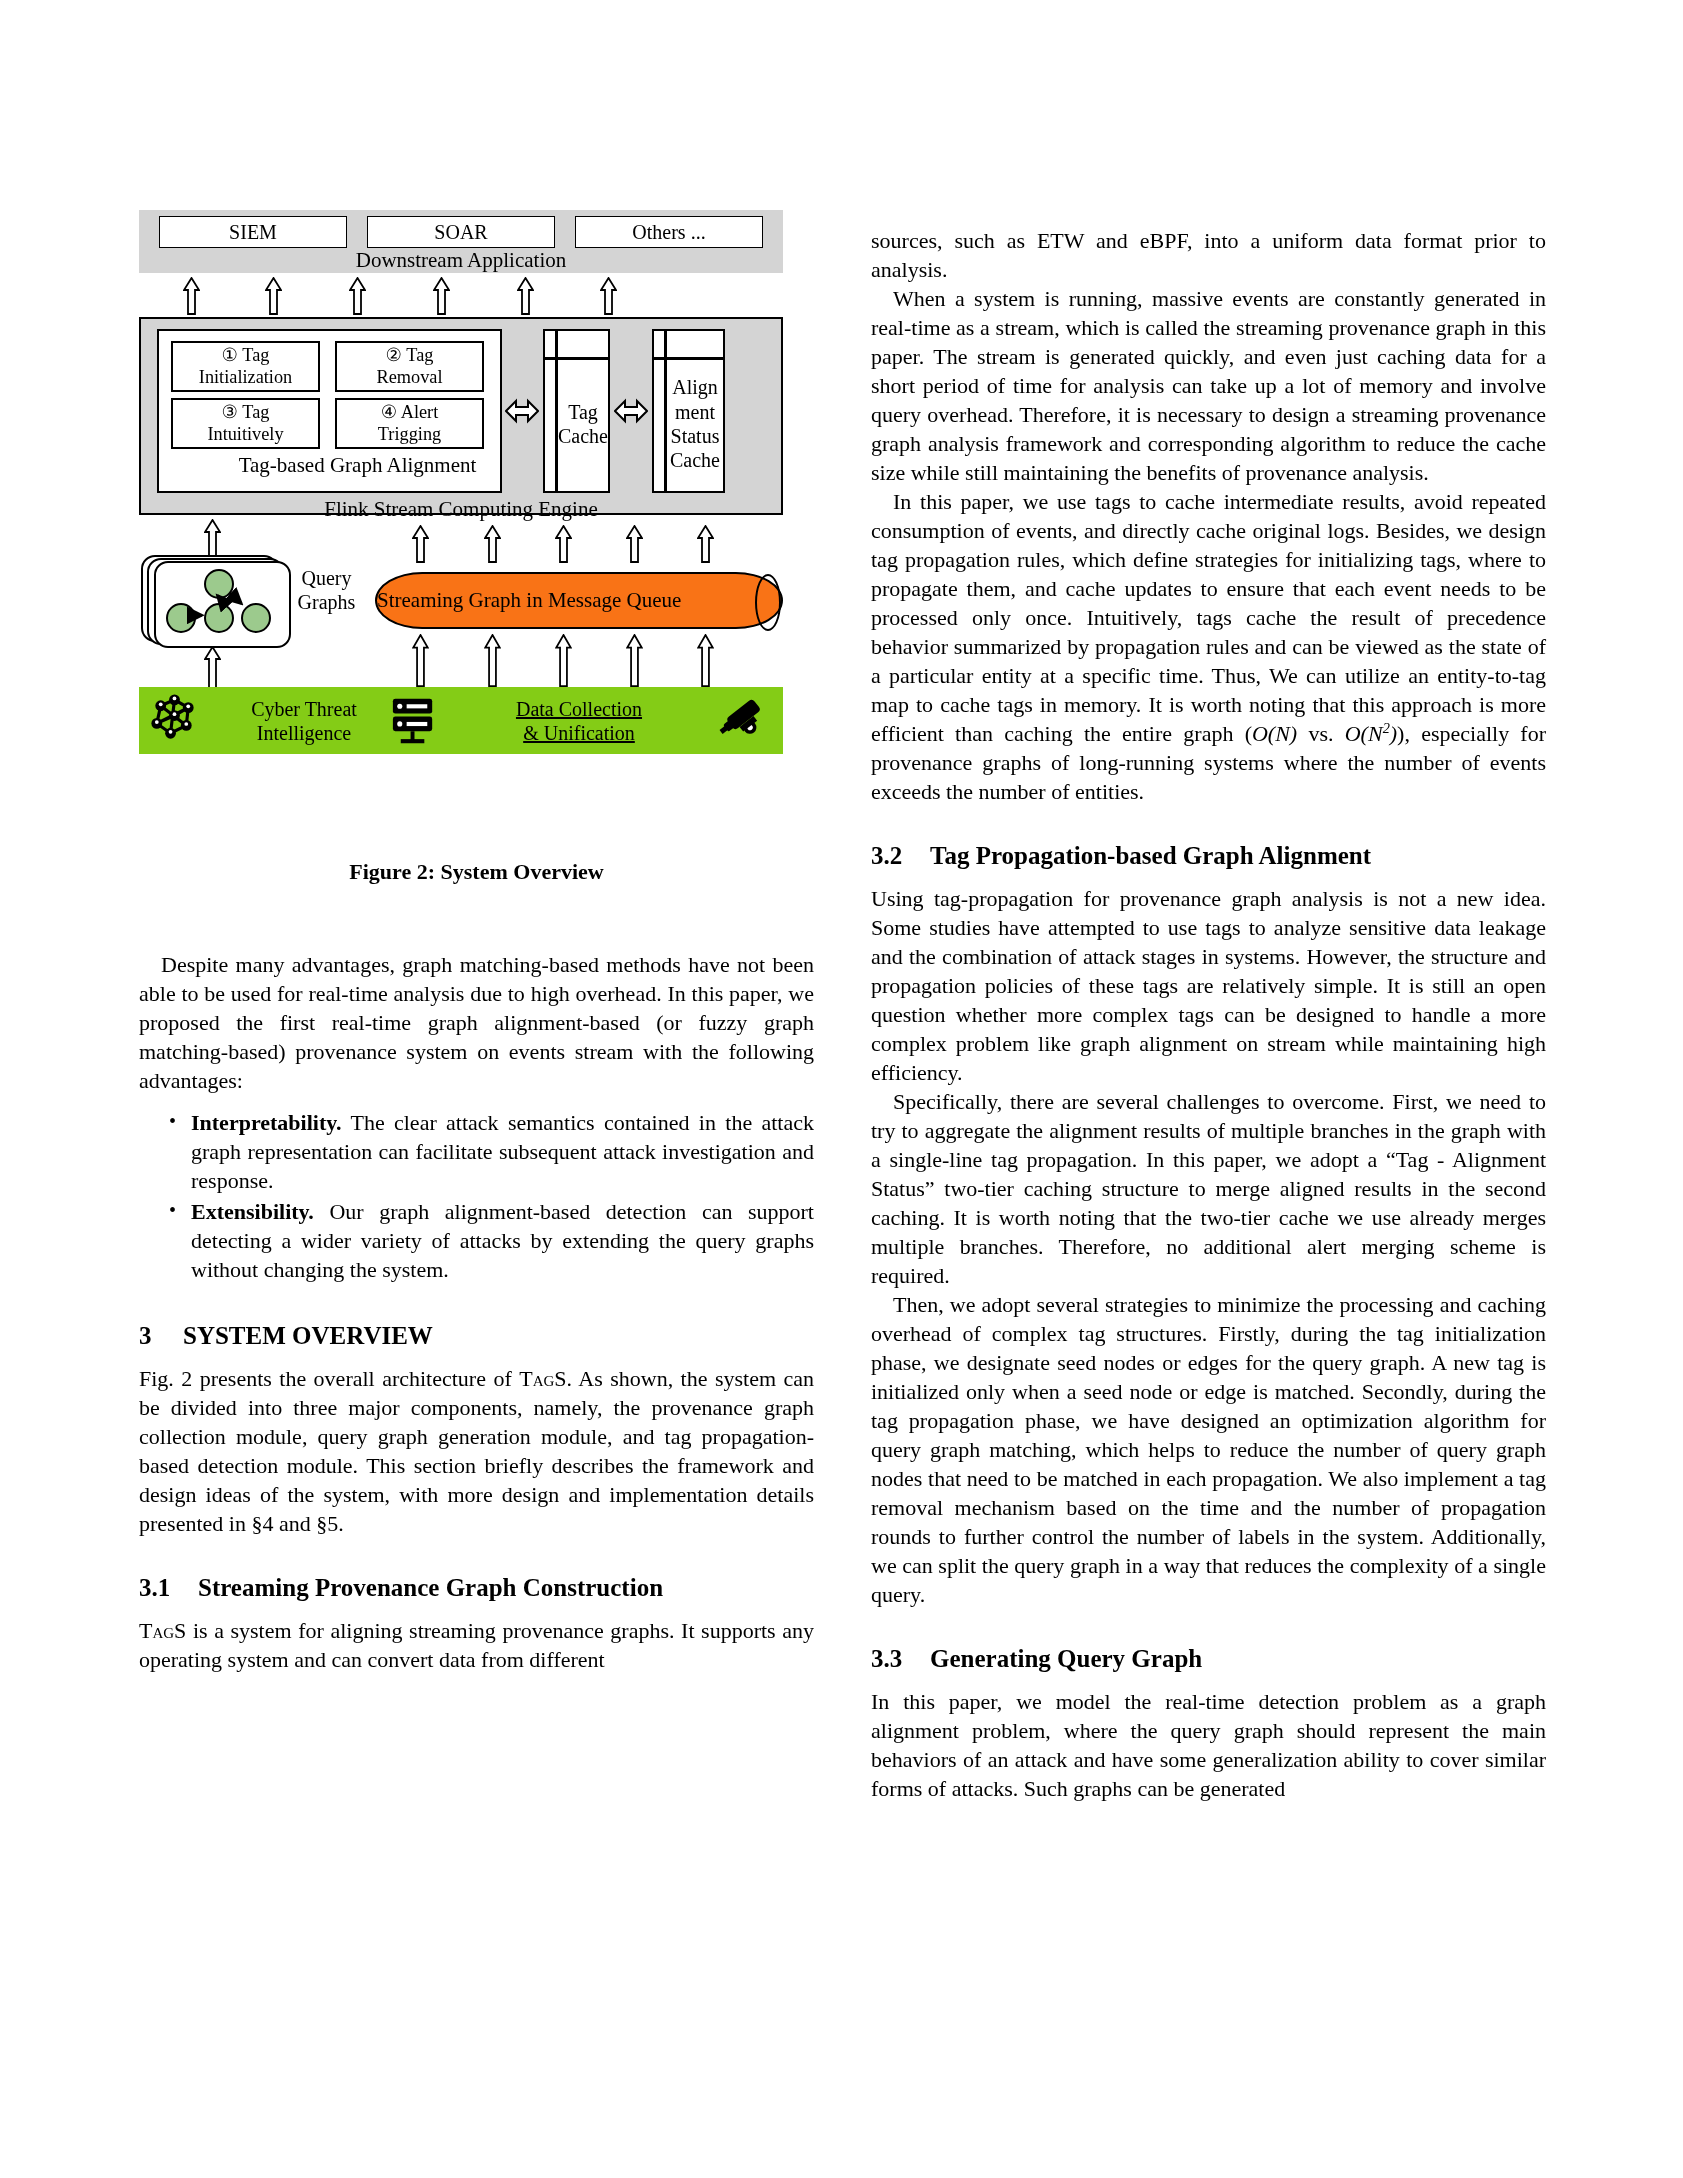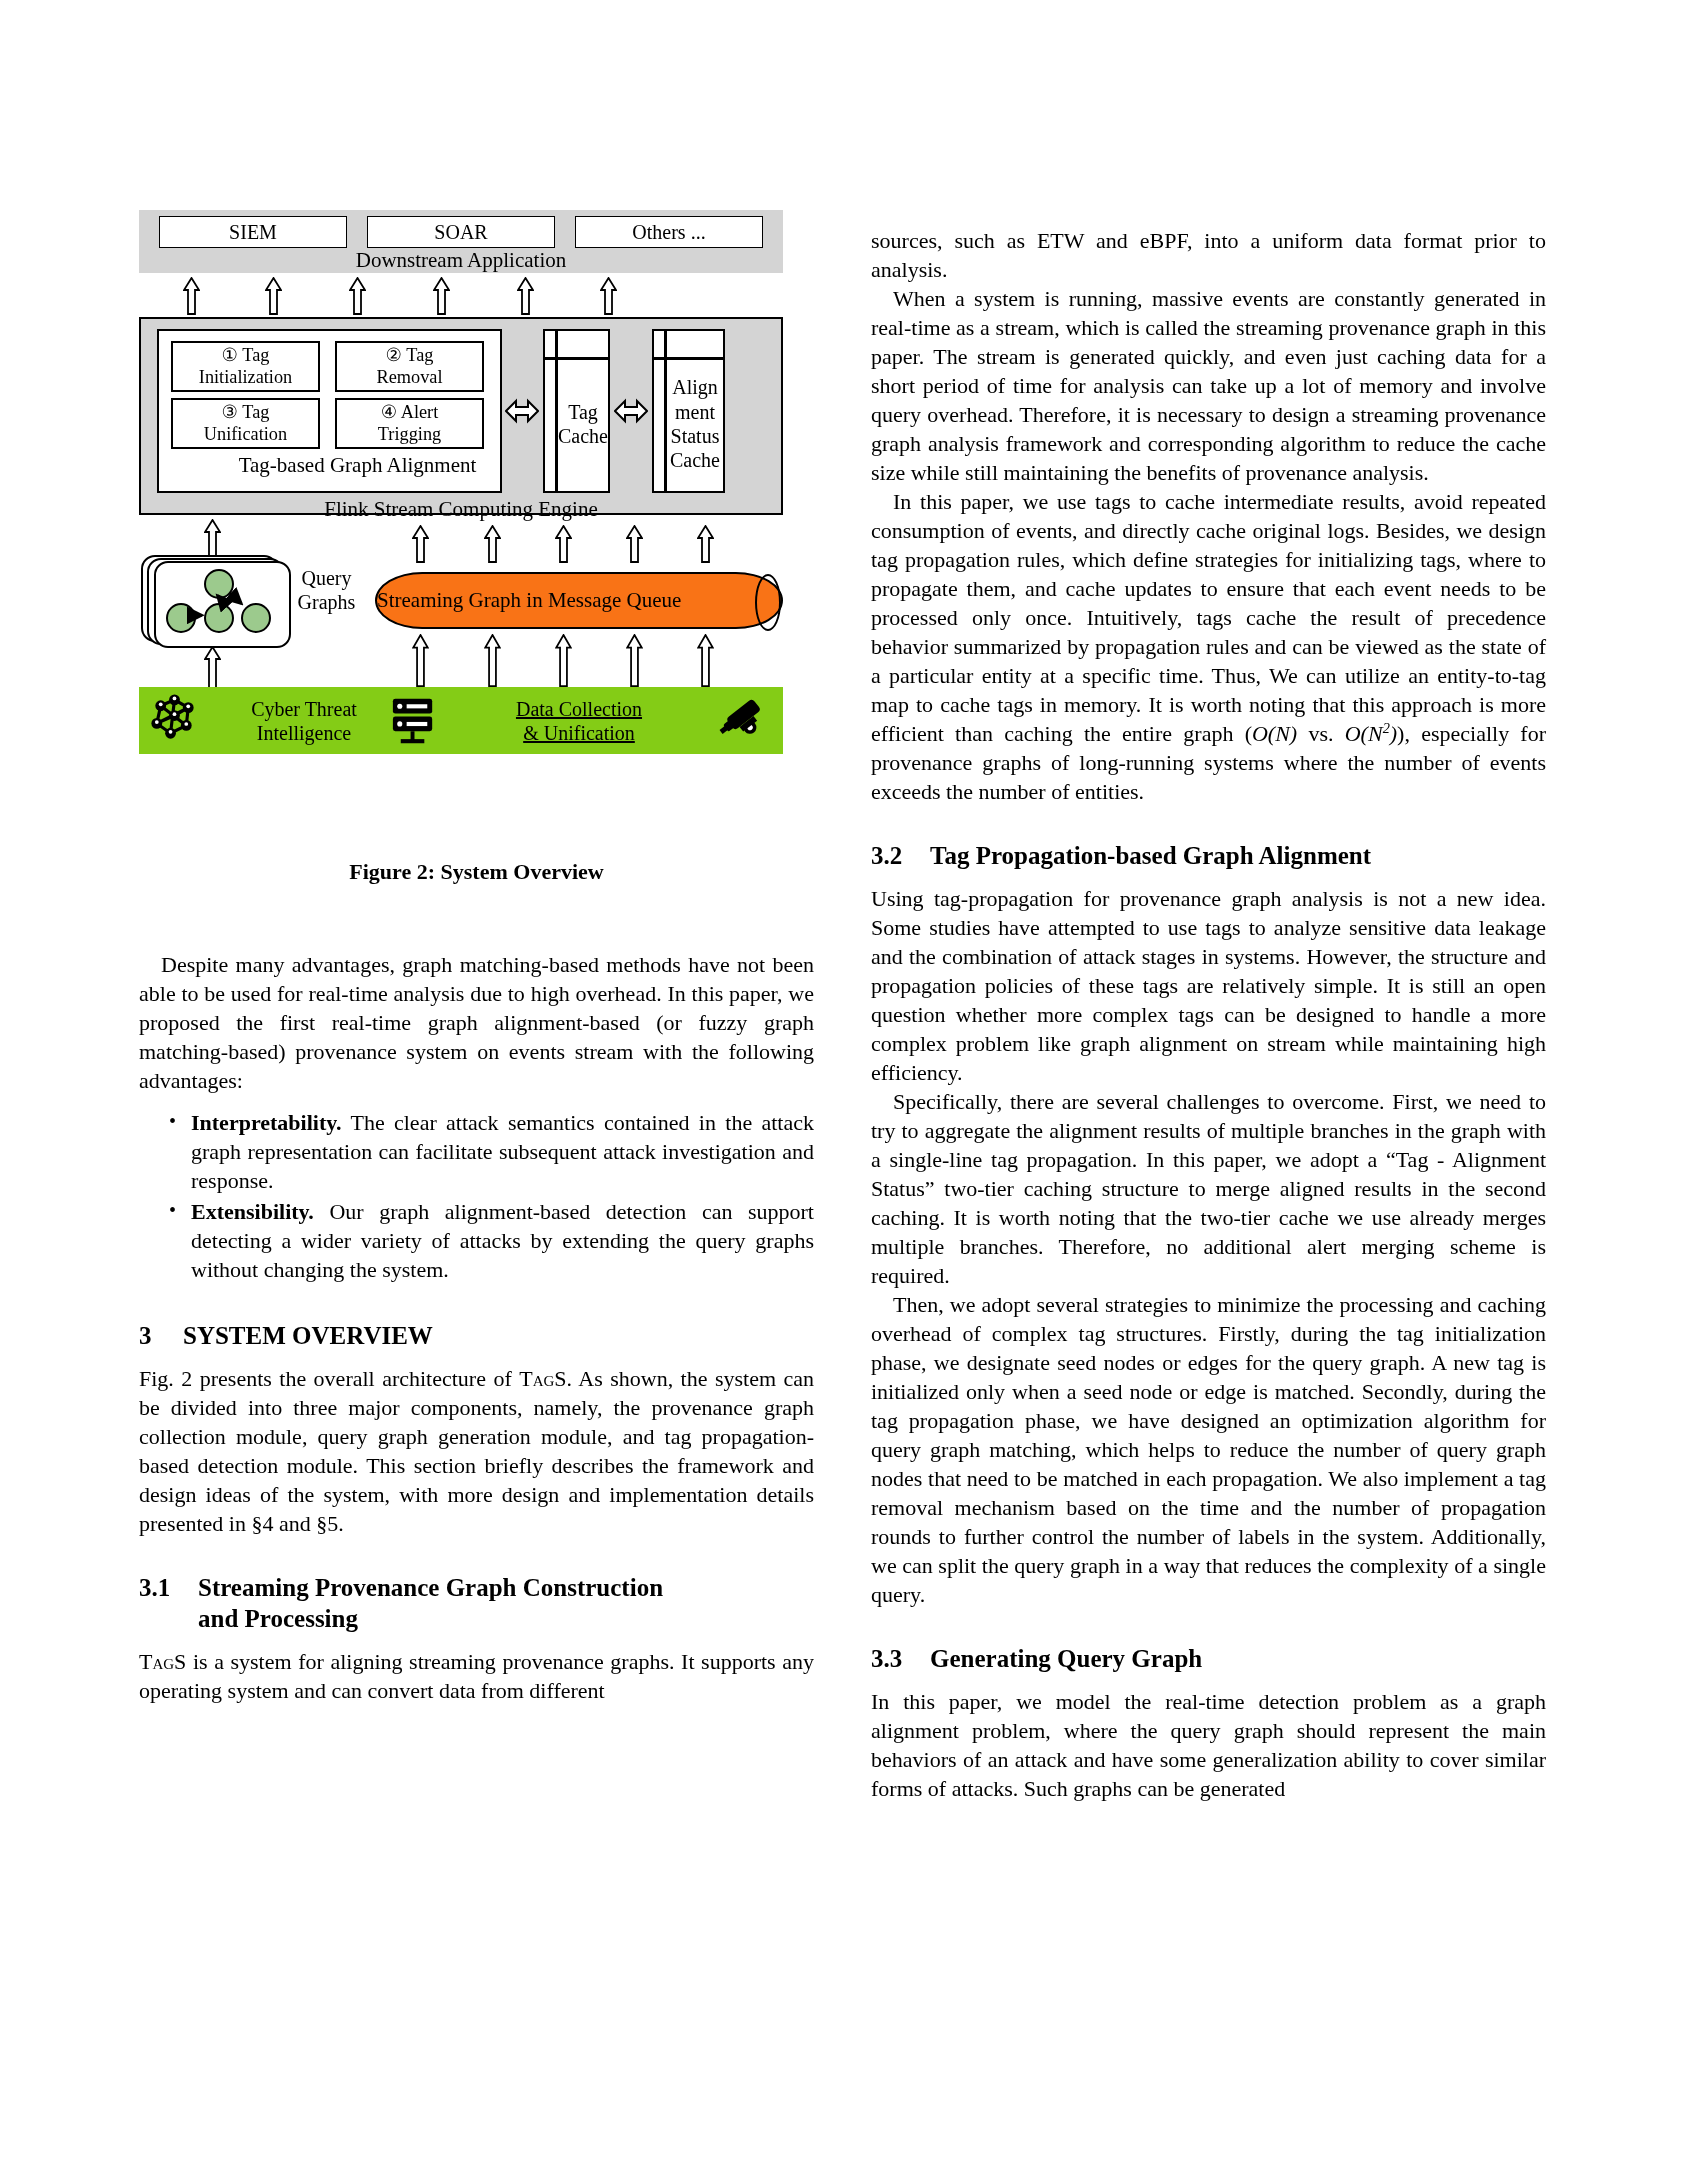--- a/index.html
+++ b/index.html
@@ -341,21 +341,21 @@
     <div class="fbox modbox" style="left:32px;top:131px;">
       <span>① Tag</span>
       <span>Initialization</span>
     </div>
     <div class="fbox modbox" style="left:196px;top:131px;">
       <span>② Tag</span>
       <span>Removal</span>
     </div>
     <div class="fbox modbox" style="left:32px;top:188px;">
       <span>③ Tag</span>
-      <span>Unification</span>
+      <span>Intuitively</span>
     </div>
     <div class="fbox modbox" style="left:196px;top:188px;">
       <span>④ Alert</span>
       <span>Trigging</span>
     </div>
     <div class="fbox tagalign-label">Tag-based Graph Alignment</div>
 
     <div class="dblarrow" style="left:366px;top:188px;">
       <svg width="34" height="26" viewBox="0 0 34 26">
           <path d="M1 13 L11 3 L11 9 L23 9 L23 3 L33 13 L23 23 L23 17 L11 17 L11 23 Z" fill="#fff" stroke="#000" stroke-width="2"></path>
@@ -566,21 +566,20 @@
     <div class="spacer-lg"></div>
     <h2 class="sec">
       <span class="num">3</span><span>SYSTEM OVERVIEW</span>
     </h2>
     <div class="spacer-sm"></div>
     <p class="body"><span>Fig. 2 presents the overall architecture of </span><span class="smallcaps">TagS</span><span>. As shown, the system can be divided into three major components, namely, the provenance graph collection module, query graph generation module, and tag propagation-based detection module. This section briefly describes the framework and design ideas of the system, with more design and implementation details presented in §4 and §5.</span></p>
 
     <div class="spacer-lg"></div>
     <h2 class="sec">
       <span class="numwide">3.1</span><span>Streaming Provenance Graph Construction</span>
-      <span class="cont">and Processing</span>
     </h2>
     <div class="spacer-sm"></div>
     <p class="body"><span class="smallcaps">TagS</span><span> is a system for aligning streaming provenance graphs. It supports any operating system and can convert data from different</span></p>
   </div>
 
   <div class="col col-right" style="top:226px;">
     <p class="body">sources, such as ETW and eBPF, into a uniform data format prior to analysis.</p>
     <p class="body indent">When a system is running, massive events are constantly generated in real-time as a stream, which is called the streaming provenance graph in this paper. The stream is generated quickly, and even just caching data for a short period of time for analysis can take up a lot of memory and involve query overhead. Therefore, it is necessary to design a streaming provenance graph analysis framework and corresponding algorithm to reduce the cache size while still maintaining the benefits of provenance analysis.</p>
     <p class="body indent"><span>In this paper, we use tags to cache intermediate results, avoid repeated consumption of events, and directly cache original logs. Besides, we design tag propagation rules, which define strategies for initializing tags, where to propagate them, and cache updates to ensure that each event needs to be processed only once. Intuitively, tags cache the result of precedence behavior summarized by propagation rules and can be viewed as the state of a particular entity at a specific time. Thus, We can utilize an entity-to-tag map to cache tags in memory. It is worth noting that this approach is more efficient than caching the entire graph (</span><span class="mathit">O(N)</span><span> vs. </span><span class="mathit"><span>O(N</span><sup class="exp">2</sup><span>)</span></span><span>), especially for provenance graphs of long-running systems where the number of events exceeds the number of entities.</span></p>
 

